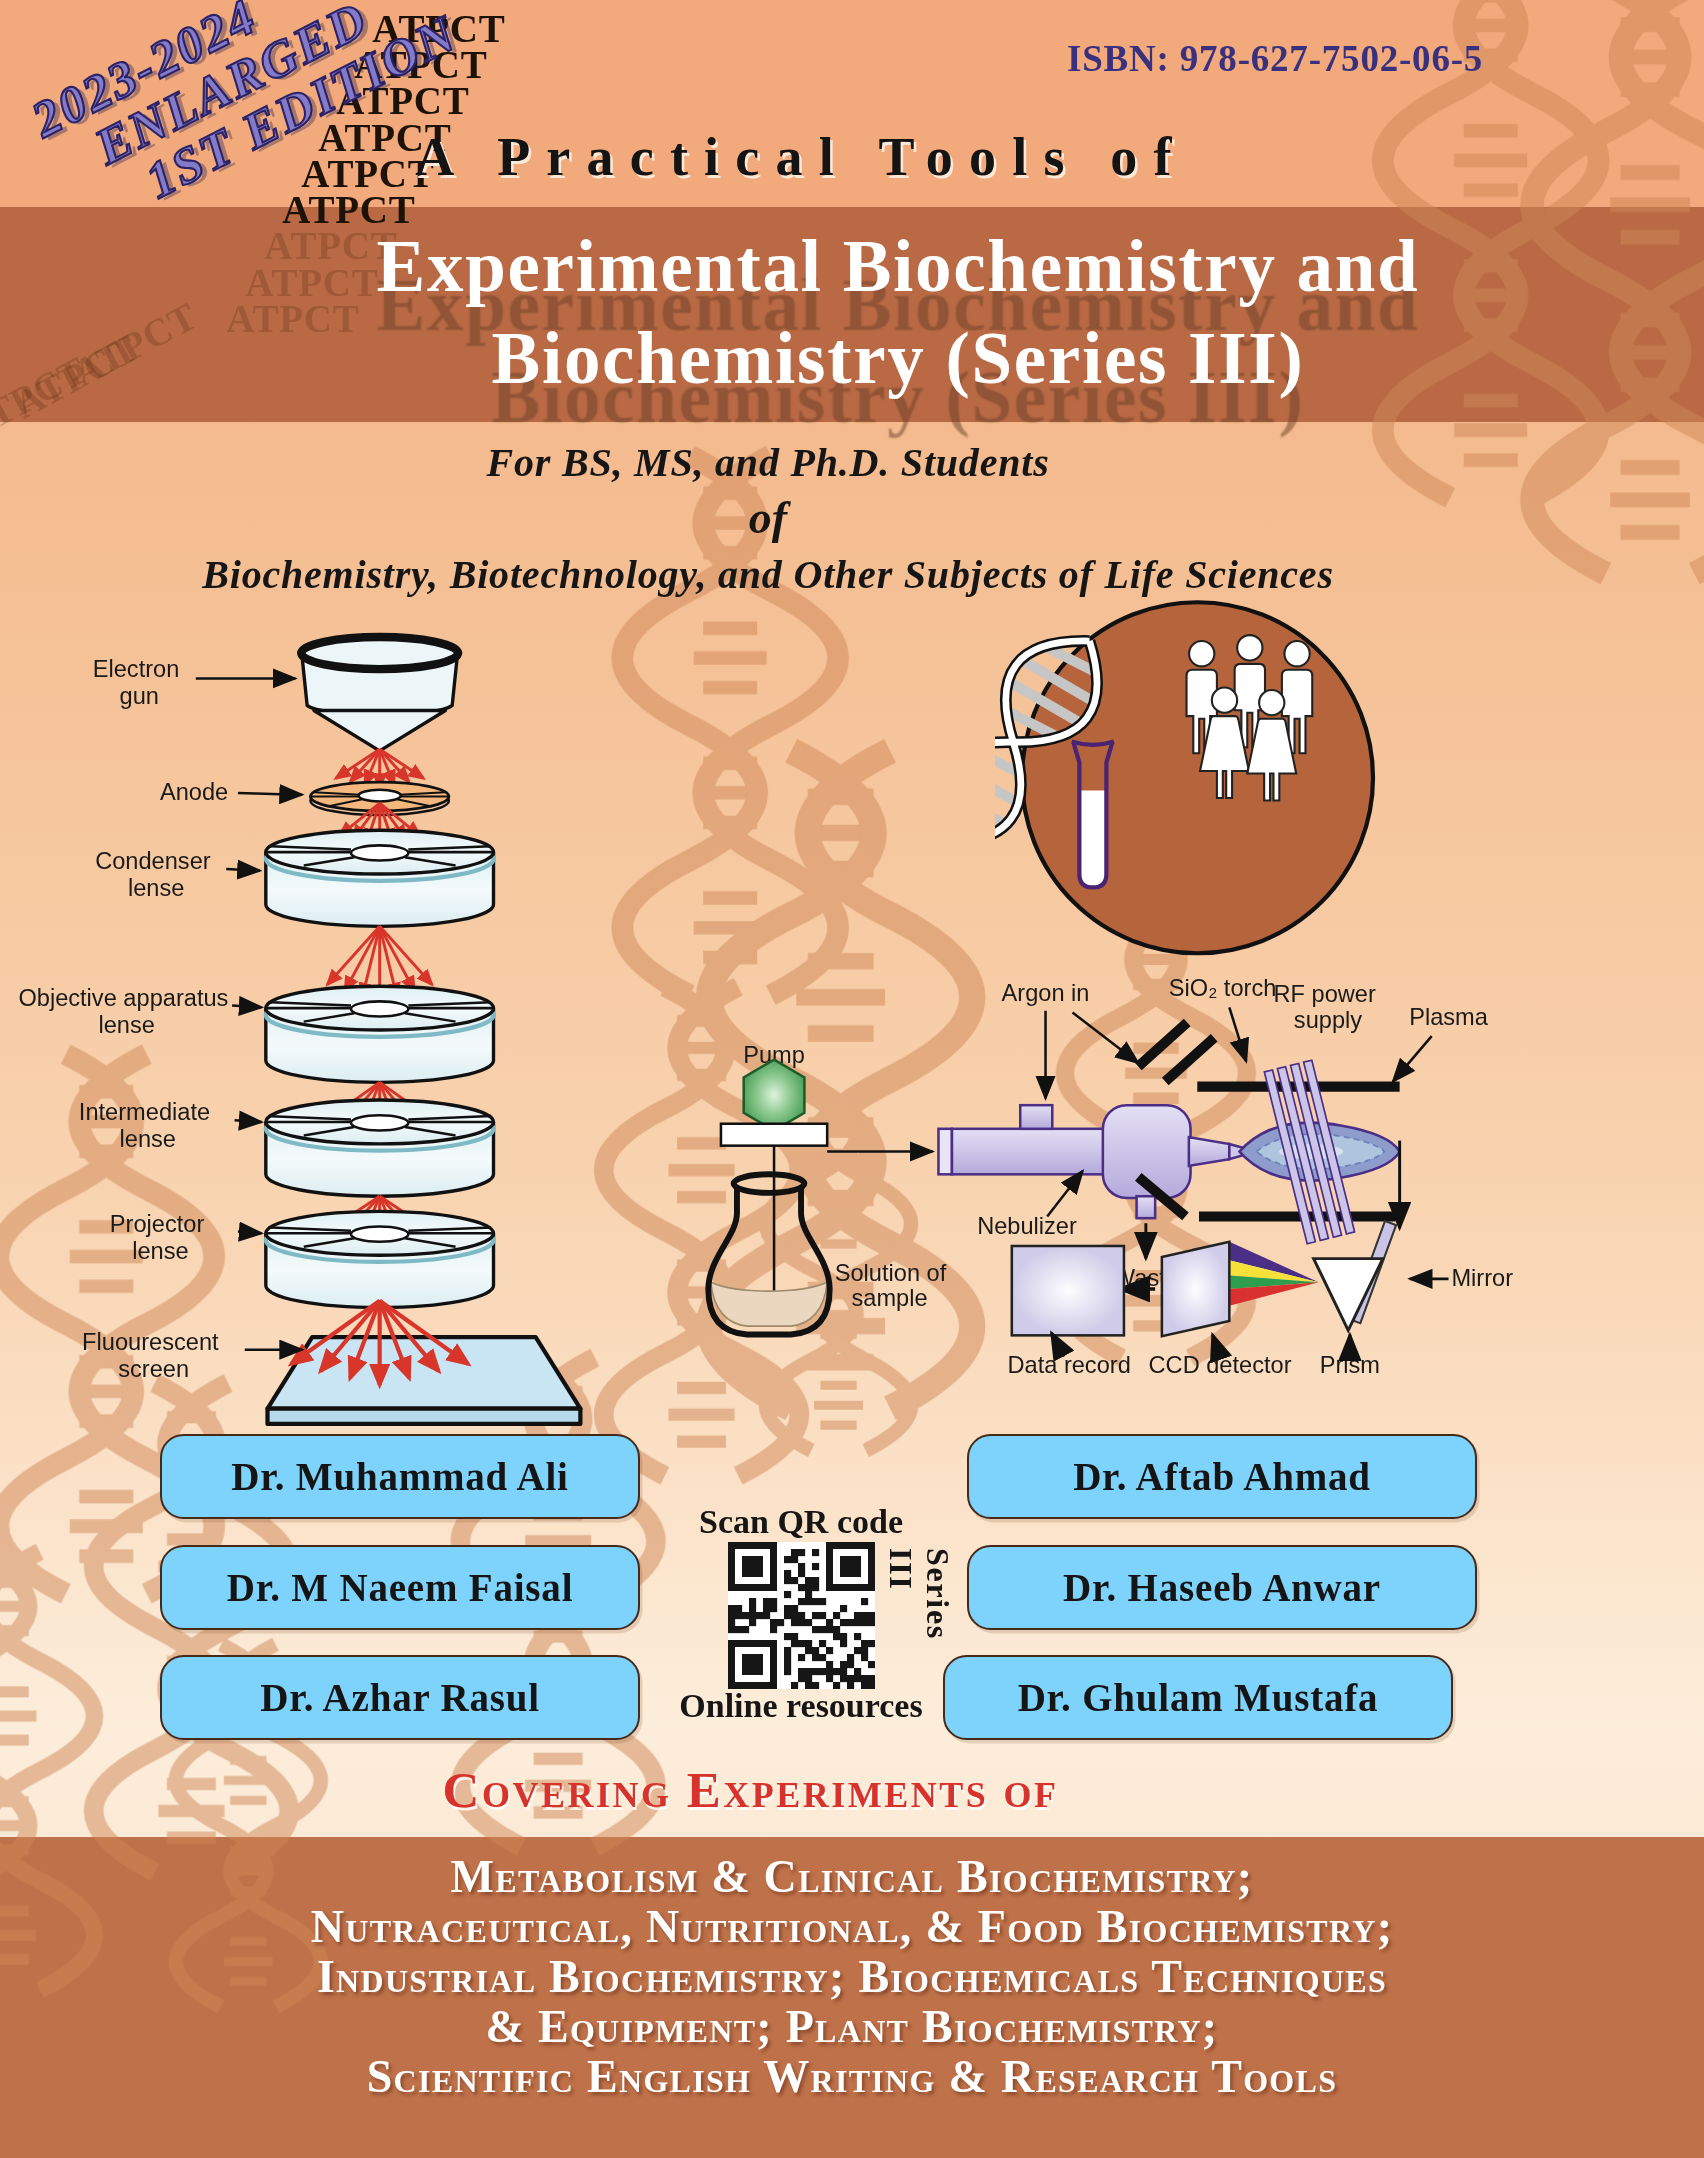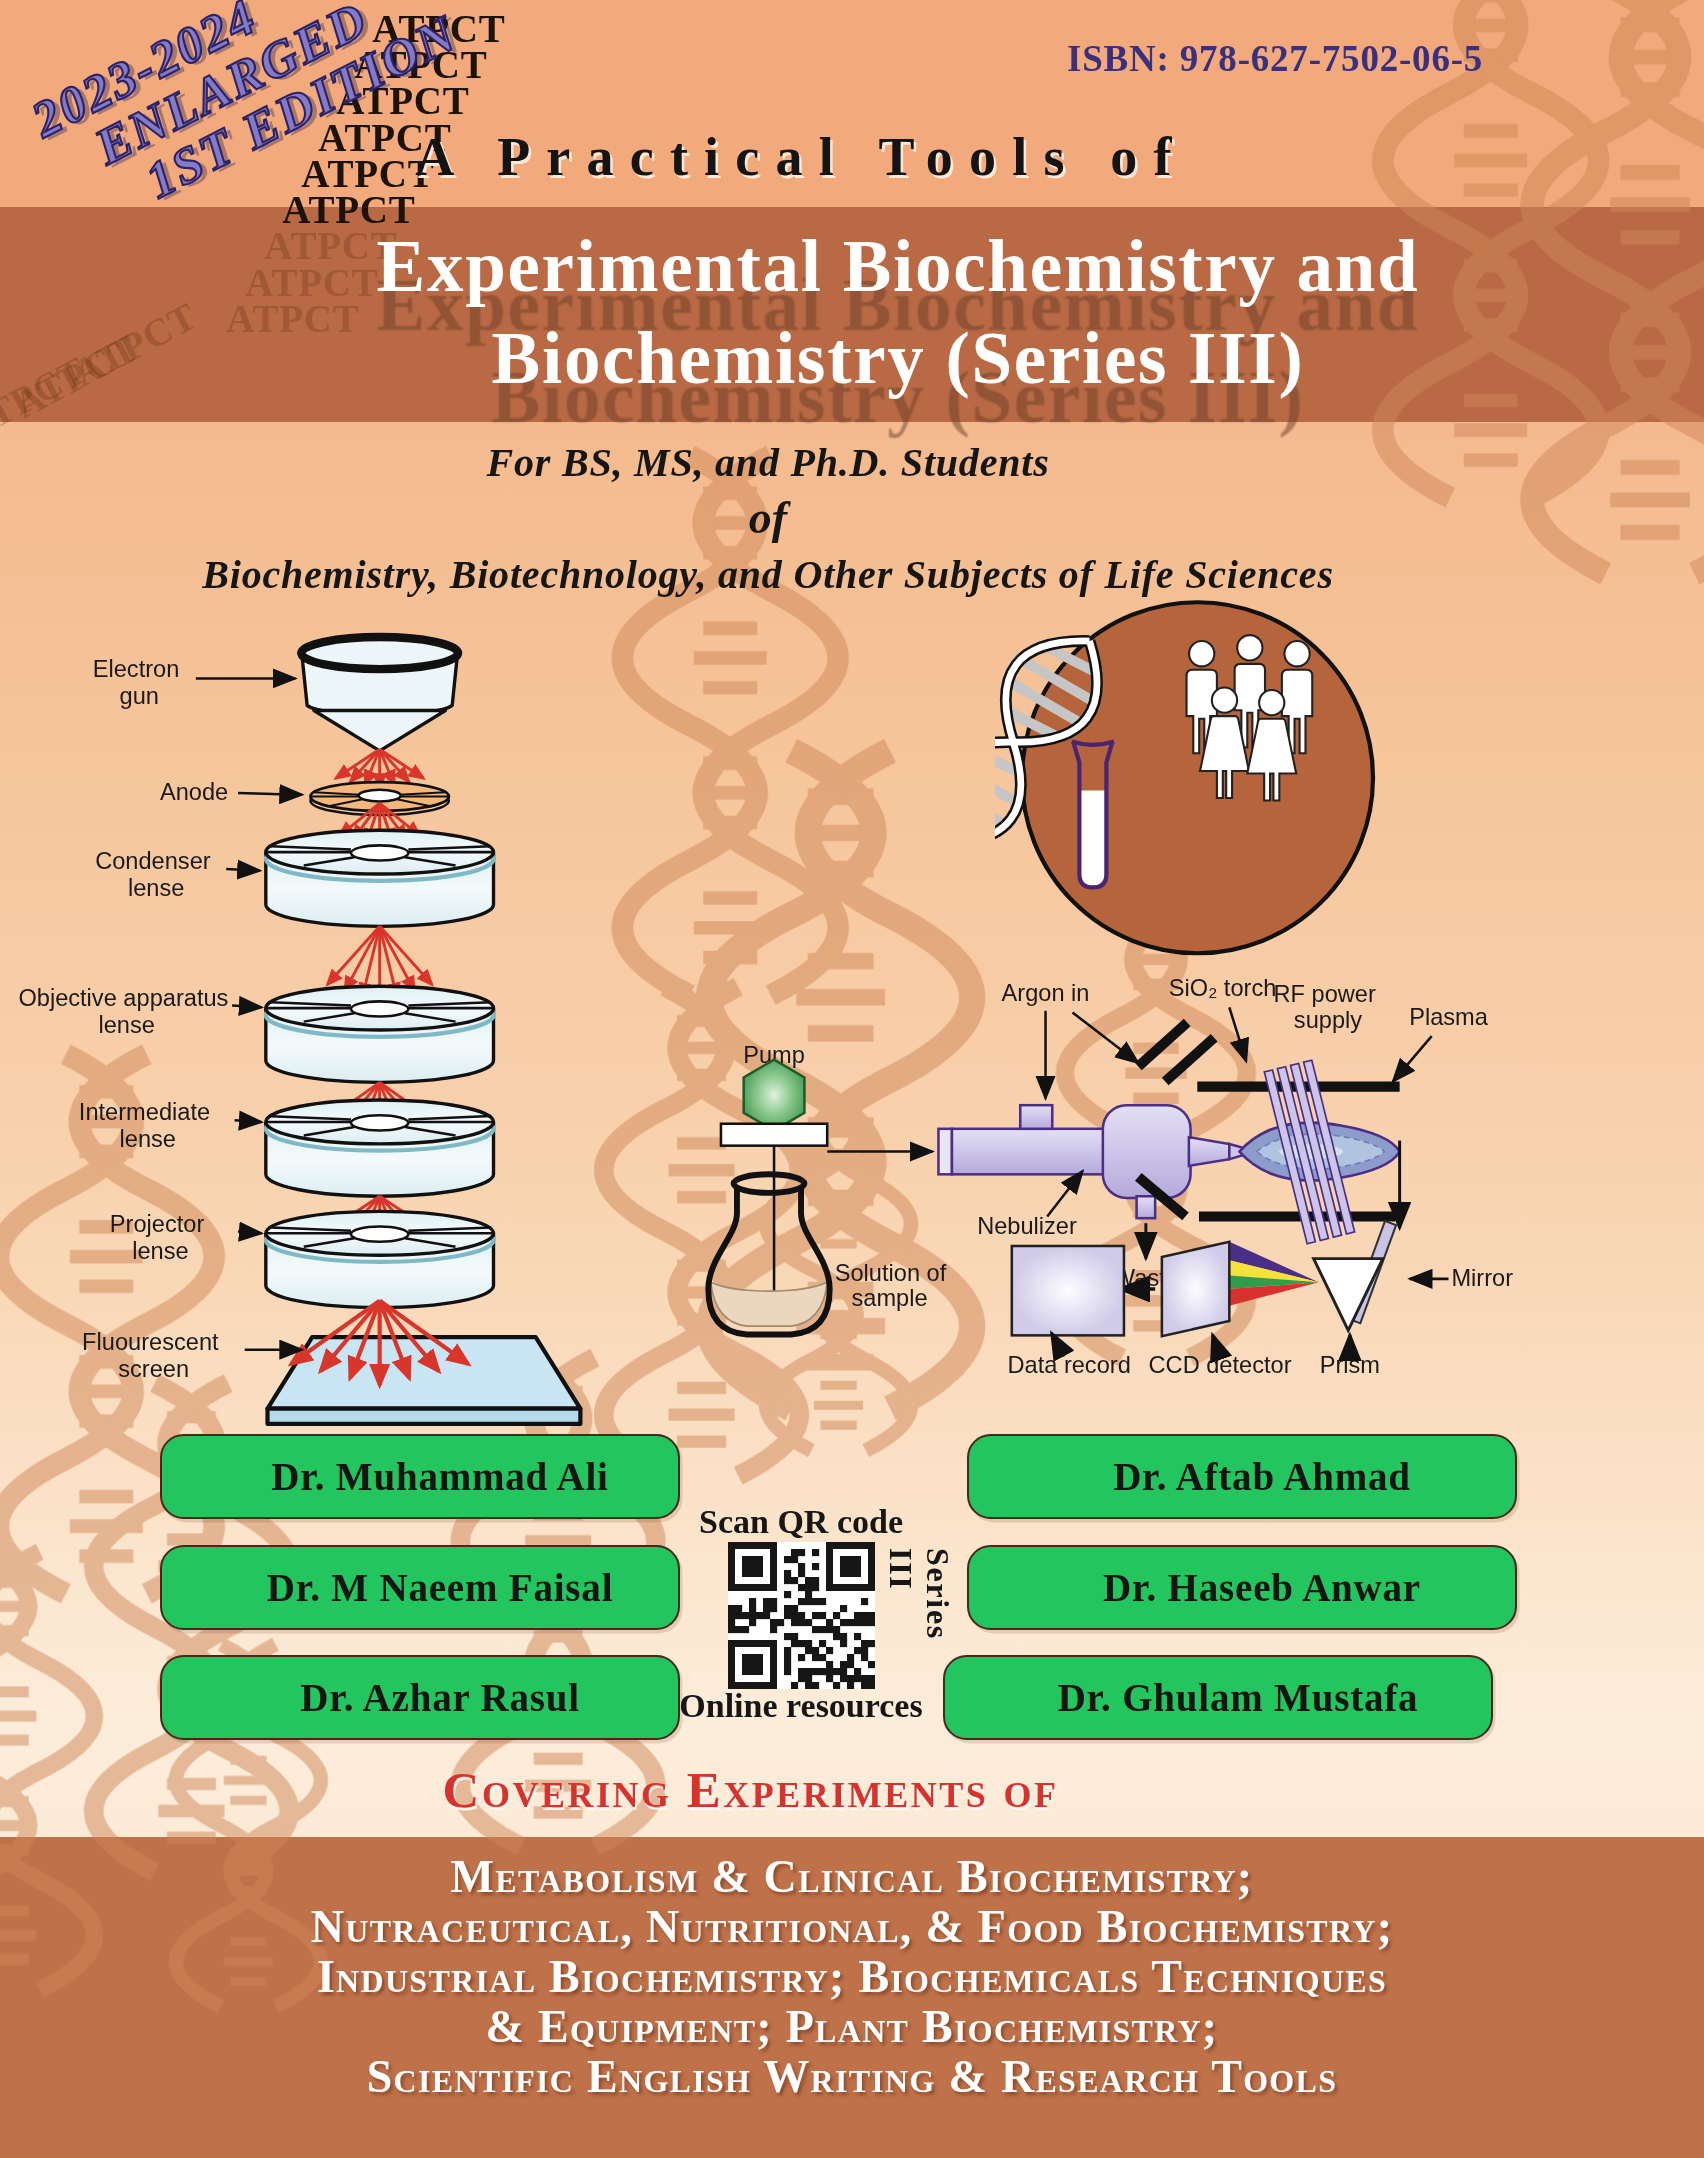--- a/index.html
+++ b/index.html
@@ -35,23 +35,23 @@
   .sub1{font-size:40px;font-style:italic;font-weight:600;letter-spacing:0.8px;}
   .sub-of{font-size:46px;font-style:italic;font-weight:bold;margin-top:5px;}
   .sub2{font-size:40px;font-style:italic;font-weight:600;margin-top:6.7px;letter-spacing:0.8px;}
 
   svg text{font-family:"Liberation Sans",sans-serif;fill:#1A1A1A;}
   .dlabel{font-size:28px;}
   .em-svg{position:absolute;left:17px;top:616px;}
   .circle-svg{position:absolute;left:995px;top:582px;}
   .icp-svg{position:absolute;left:683px;top:945px;}
 
-  .author-box{position:absolute;width:476px;height:81px;background:#22c55e;
+  .author-box{position:absolute;width:476px;height:81px;background:#7dd3fc;
               border:2.5px solid #47291A;border-radius:23.6px;display:flex;align-items:center;
-              justify-content:center;box-shadow:2.5px 3.4px 0 rgba(120,70,40,.18);padding-left:40px;}
+              justify-content:center;box-shadow:2.5px 3.4px 0 rgba(120,70,40,.18);}
   .author-box.r{width:506px;}
   .author-name{font-size:39px;font-weight:bold;color:#151515;letter-spacing:0.8px;}
 
   .qr-top,.qr-bottom{position:absolute;width:354px;left:624px;text-align:center;
        font-size:34px;font-weight:bold;color:#161616;}
   .qr-top{top:1503px;}
   .qr-bottom{top:1687px;}
   .qr{position:absolute;left:728px;top:1542px;width:147px;height:147px;}
   .qr-side{position:absolute;left:882px;top:1548px;height:143px;writing-mode:vertical-rl;
            font-size:32px;font-weight:bold;color:#161616;letter-spacing:1.7px;}

